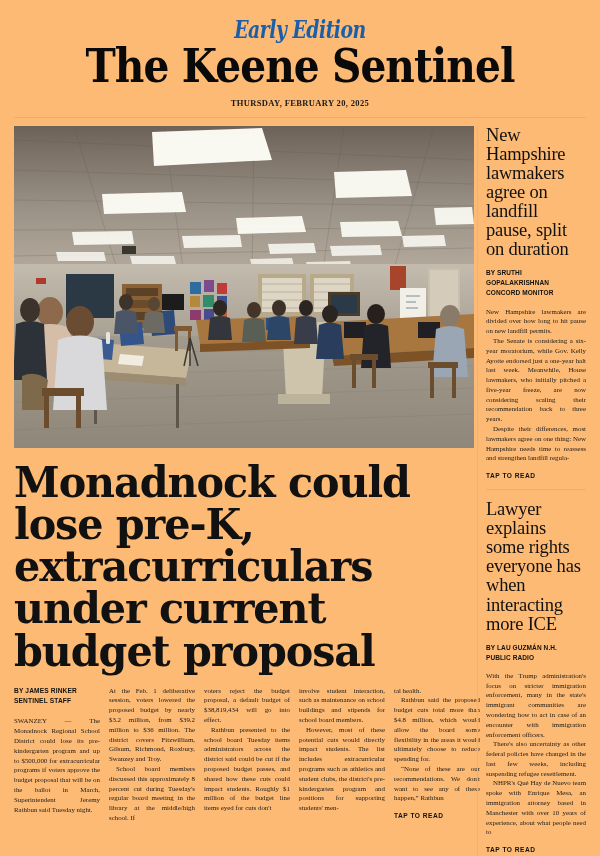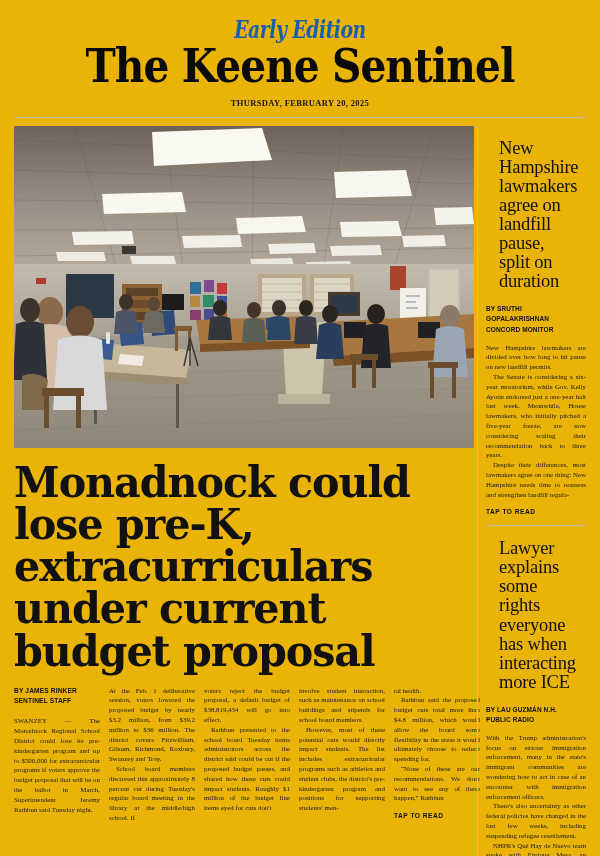--- a/index.html
+++ b/index.html
@@ -12,21 +12,21 @@
     height: 856px;
     overflow: hidden;
     font-family: "Liberation Serif", "DejaVu Serif", serif;
     color: #111111;
     -webkit-font-smoothing: antialiased;
   }
   .page {
     position: relative;
     width: 600px;
     height: 856px;
-    background: #eab308;
+    background: #fdba74;
     box-sizing: border-box;
   }
 
   
   .masthead {
     text-align: center;
     padding-top: 22px;
   }
   .early-edition {
     font-family: "DejaVu Serif", "Liberation Serif", serif;
@@ -155,21 +155,21 @@
     color: #111;
     margin-top: 9px;
     text-transform: uppercase;
   }
   .side-hed {
     font-family: "Liberation Serif", "DejaVu Serif", serif;
     font-weight: 400;
     font-size: 18.5px;
     line-height: 1.03;
     color: #111;
-    margin: 13px;
+    margin: 0;
     letter-spacing: -0.2px;
   }
   .side-byline {
     font-family: "Liberation Sans", sans-serif;
     font-weight: 700;
     font-size: 6.5px;
     line-height: 1.55;
     letter-spacing: 0.1px;
     color: #111;
     text-transform: uppercase;

